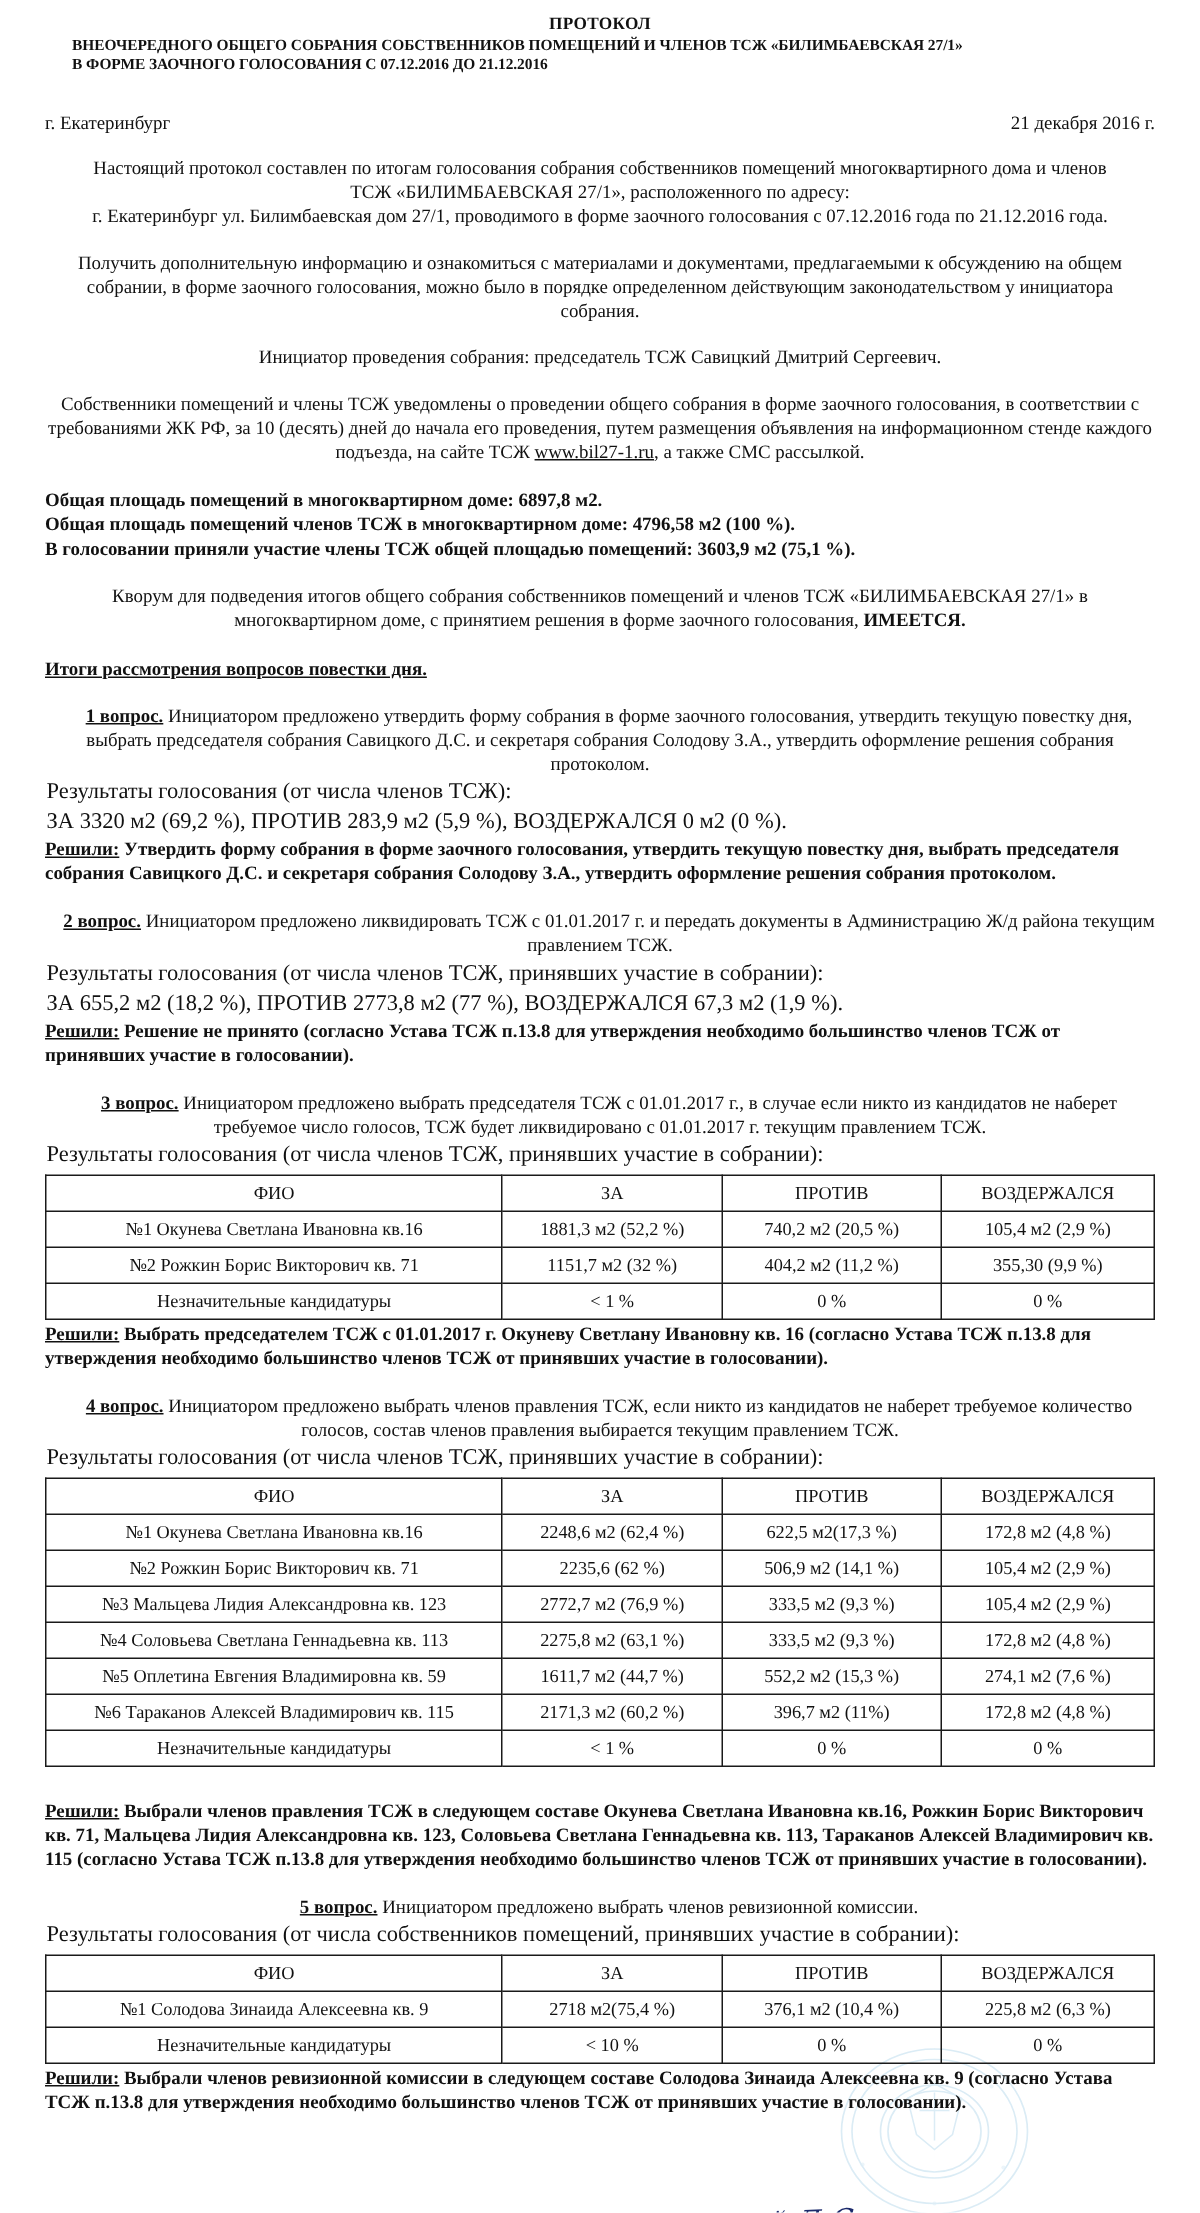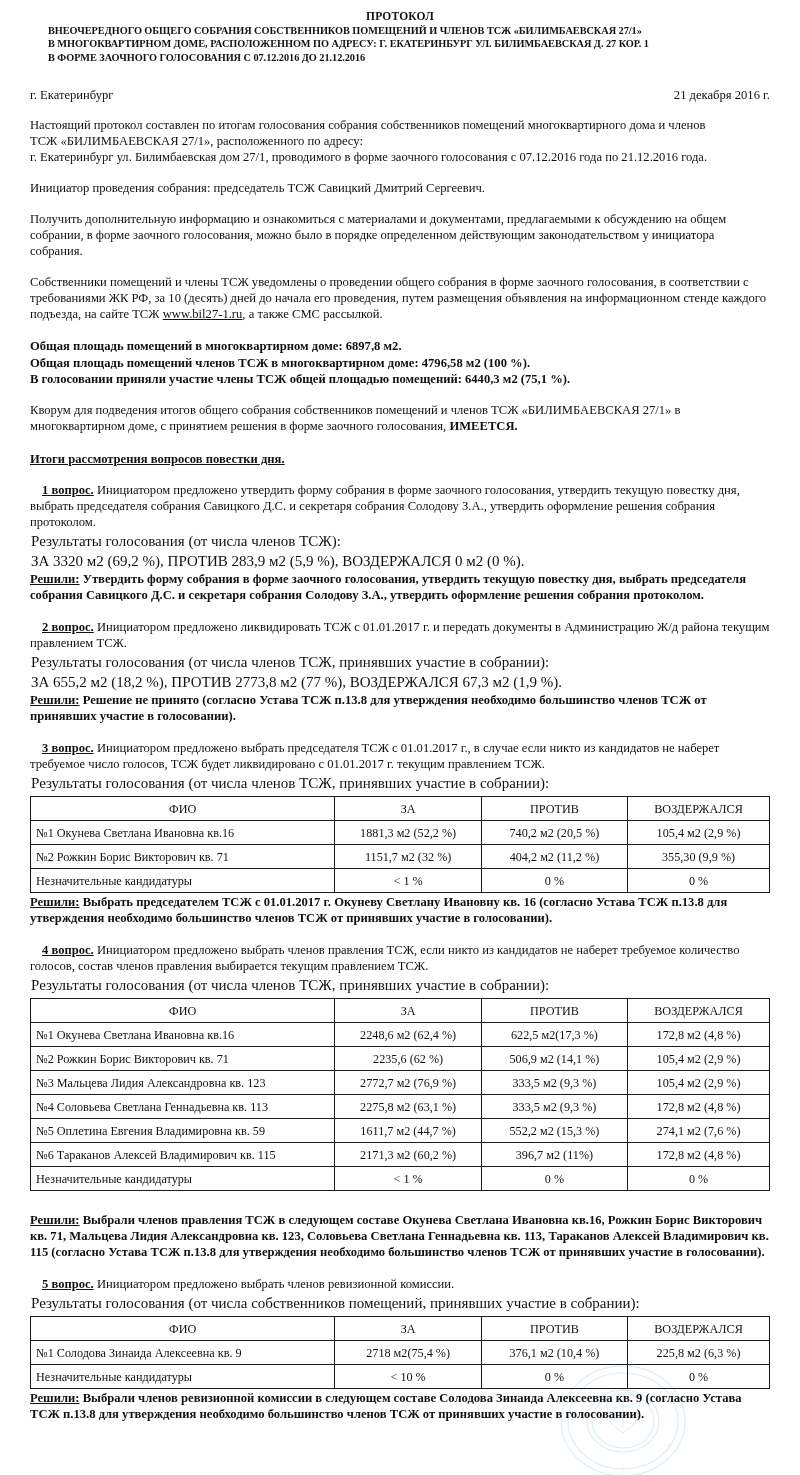--- a/index.html
+++ b/index.html
@@ -53,21 +53,21 @@
     justify-content: space-between;
     align-items: baseline;
     font-size: 12.6px;
   }
 
   
   p.par {
     font-size: 12.6px;
     line-height: 1.27;
     margin: 15px 0 0 0;
-    text-align: left;
+    text-align: center;
   }
   p.nogap { margin-top: 0; }
   .b { font-weight: bold; }
   .u { text-decoration: underline; }
   .bu { font-weight: bold; text-decoration: underline; margin-left: 12px; }
   .link { text-decoration: underline; }
 
   .stats {
     font-weight: bold;
     font-size: 12.6px;
@@ -95,21 +95,21 @@
     table-layout: fixed;
   }
   table.vote td, table.vote th {
     border: 1px solid #1a1a1a;
     padding: 3px 5px;
     font-weight: normal;
     line-height: 1.15;
     height: 17px;
   }
   table.vote th { text-align: center; }
-  td.fio { text-align: left; }
+  td.fio { text-align: center; }
   td.num { text-align: center; }
   col.c-fio { width: 41.2%; }
   col.c-za  { width: 19.8%; }
   col.c-pr  { width: 19.8%; }
   col.c-vz  { width: 19.2%; }
 
   
   .signatures { margin-top: 56px; position: relative; }
   .sig-row {
     display: flex;
@@ -192,47 +192,46 @@
         <circle cx="78" cy="108" r="1.4"></circle>
       </g>
     </svg>
   </div>
 
   <div class="inner">
 
     <div class="doc-title">ПРОТОКОЛ</div>
     <div class="doc-subtitle">
       <div>ВНЕОЧЕРЕДНОГО ОБЩЕГО СОБРАНИЯ СОБСТВЕННИКОВ ПОМЕЩЕНИЙ И ЧЛЕНОВ ТСЖ «БИЛИМБАЕВСКАЯ 27/1»</div>
-      <div>В МНОГОКВАРТИРНОМ ДОМЕ, РАСПОЛОЖЕННОМ ПО АДРЕСУ: Г. ЕКАТЕРИНБУРГ УЛ. БИЛИМБАЕВСКАЯ Д. 27 КОР. 1</div>
       <div>В ФОРМЕ ЗАОЧНОГО ГОЛОСОВАНИЯ С 07.12.2016 ДО 21.12.2016</div>
     </div>
 
     <div class="cityline">
       <span>г. Екатеринбург</span>
       <span>21 декабря 2016 г.</span>
     </div>
 
     <p class="par">
       <span>Настоящий протокол составлен по итогам голосования собрания собственников помещений многоквартирного дома и членов</span><br>
       <span>ТСЖ «БИЛИМБАЕВСКАЯ 27/1», расположенного по адресу:</span><br>
       <span>г. Екатеринбург ул. Билимбаевская дом 27/1, проводимого в форме заочного голосования с 07.12.2016 года по 21.12.2016 года.</span>
     </p>
 
+    <p class="par">Получить дополнительную информацию и ознакомиться с материалами и документами, предлагаемыми к обсуждению на общем собрании, в форме заочного голосования, можно было в порядке определенном действующим законодательством у инициатора собрания.</p>
+
     <p class="par">Инициатор проведения собрания: председатель ТСЖ Савицкий Дмитрий Сергеевич.</p>
-
-    <p class="par">Получить дополнительную информацию и ознакомиться с материалами и документами, предлагаемыми к обсуждению на общем собрании, в форме заочного голосования, можно было в порядке определенном действующим законодательством у инициатора собрания.</p>
 
     <p class="par">
       <span>Собственники помещений и члены ТСЖ уведомлены о проведении общего собрания в форме заочного голосования, в соответствии с требованиями ЖК РФ, за 10 (десять) дней до начала его проведения, путем размещения объявления на информационном стенде каждого подъезда, на сайте ТСЖ </span><span class="link">www.bil27-1.ru</span><span>, а также СМС рассылкой.</span>
     </p>
 
     <div class="stats">
       <div>Общая площадь помещений в многоквартирном доме: 6897,8 м2.</div>
       <div>Общая площадь помещений членов ТСЖ в многоквартирном доме: 4796,58 м2 (100 %).</div>
-      <div>В голосовании приняли участие члены ТСЖ общей площадью помещений: 6440,3 м2 (75,1 %).</div>
+      <div>В голосовании приняли участие члены ТСЖ общей площадью помещений: 3603,9 м2 (75,1 %).</div>
     </div>
 
     <p class="par">
       <span>Кворум для подведения итогов общего собрания собственников помещений и членов ТСЖ «БИЛИМБАЕВСКАЯ 27/1» в многоквартирном доме, с принятием решения в форме заочного голосования, </span><span class="b">ИМЕЕТСЯ.</span>
     </p>
 
     <div class="section-head">Итоги рассмотрения вопросов повестки дня.</div>
 
     <div class="q-block">
       <p class="par nogap">

